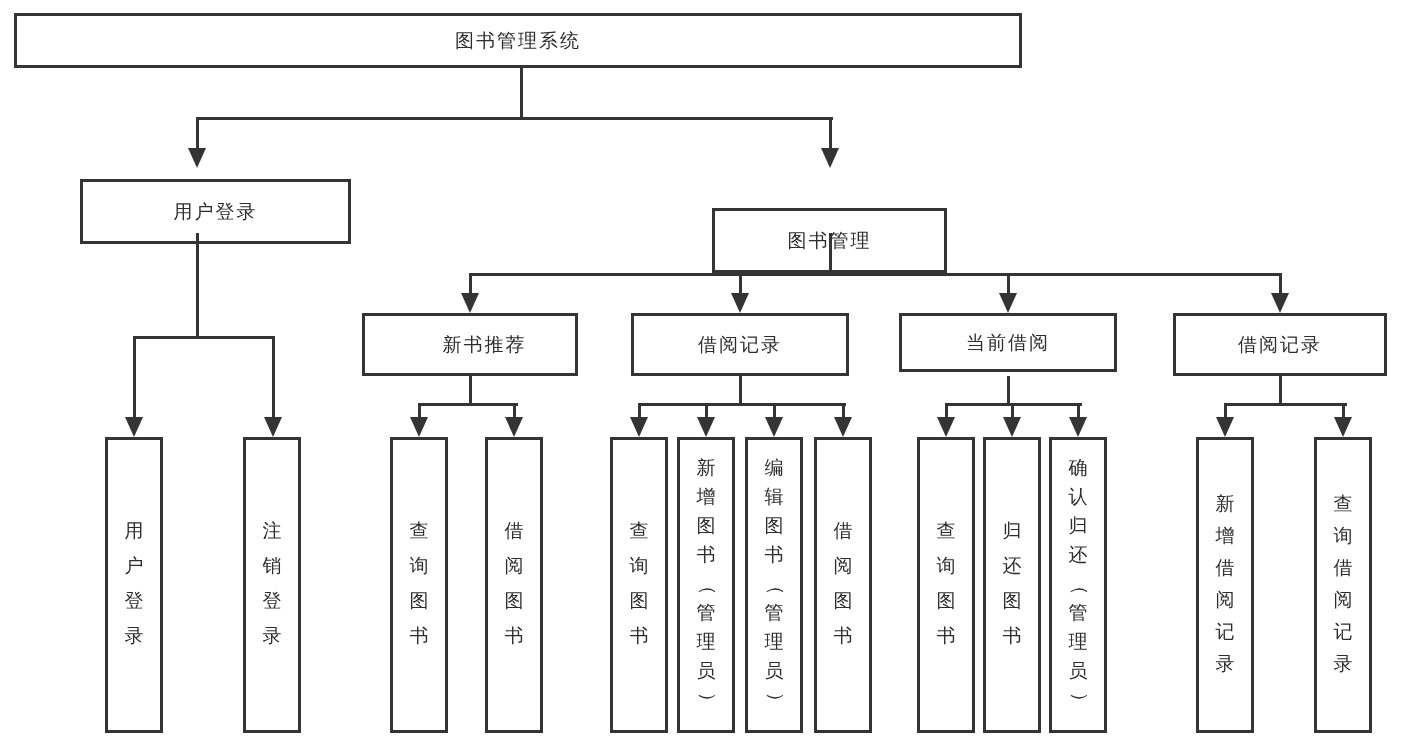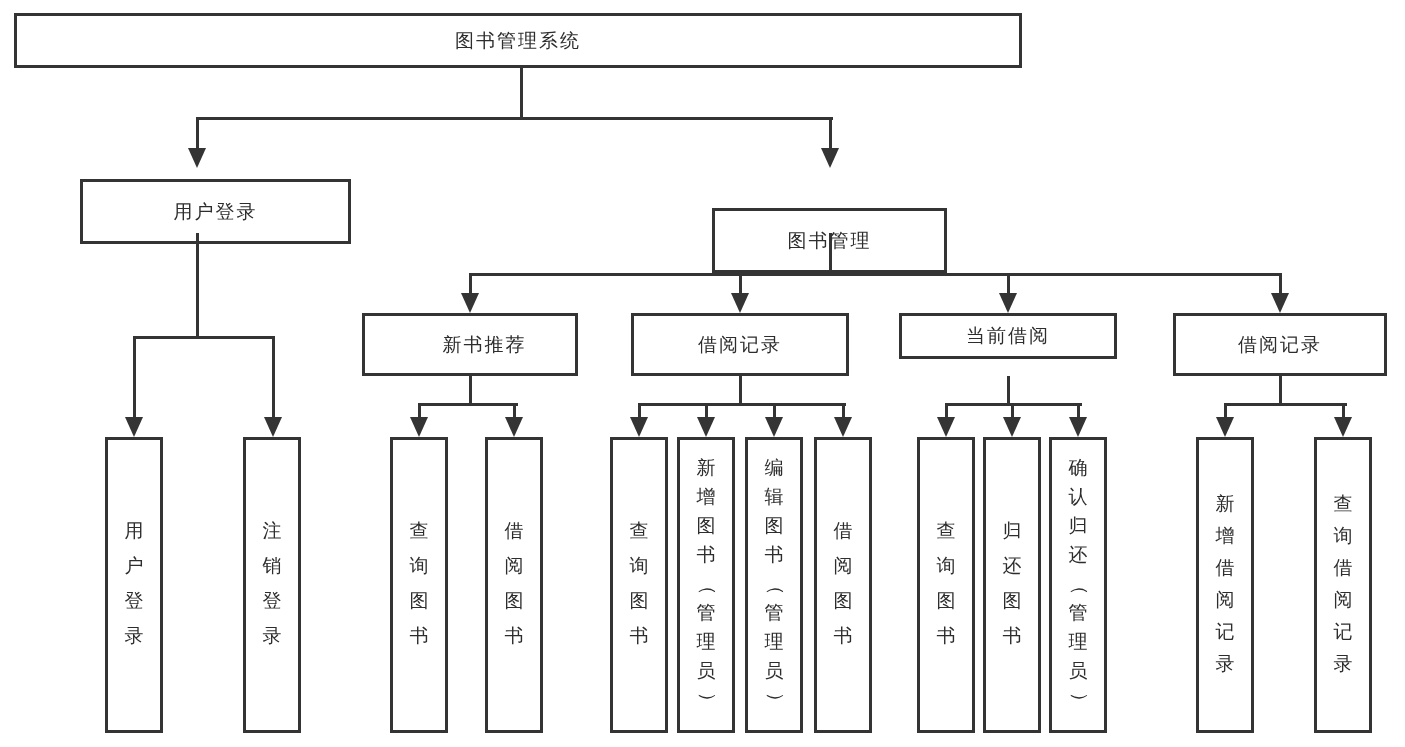--- a/index.html
+++ b/index.html
@@ -67,21 +67,21 @@
   <div class="node" style="left:712px;top:168px;width:235px;height:65px;margin-top:40px;">
     <span>图书管理</span>
   </div>
 
   <div class="node" style="left:362px;top:313px;width:216px;height:63px;padding-left:29px;">
     <span>新书推荐</span>
   </div>
   <div class="node" style="left:631px;top:313px;width:218px;height:63px;">
     <span>借阅记录</span>
   </div>
-  <div class="node" style="left:899px;top:313px;width:218px;height:46px;align-items:center;">
+  <div class="node" style="left:899px;top:313px;width:218px;height:59px;align-items:center;">
     <span>当前借阅</span>
   </div>
   <div class="node" style="left:1173px;top:313px;width:214px;height:63px;">
     <span>借阅记录</span>
   </div>
 
   <div class="vbox" style="left:105px;">
     <div class="vtext" style="gap: 16px;">
         <span>用</span>
         <span>户</span>

